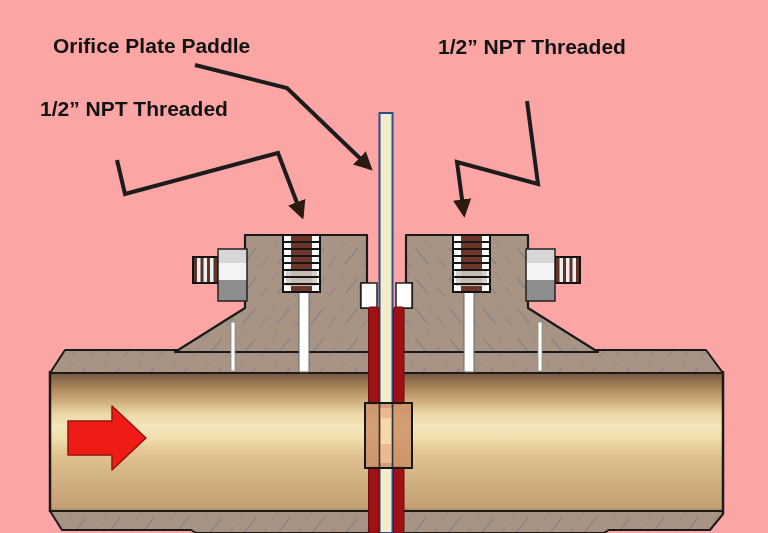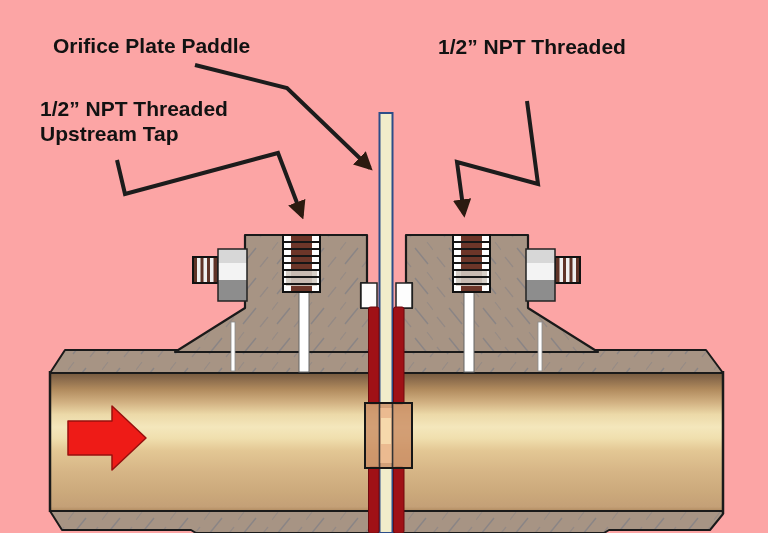--- a/index.html
+++ b/index.html
@@ -132,20 +132,19 @@
       <path d="M527,101 L538,184 L457,162 L464,214" marker-end="url(#ah)"></path>
     </g>
   </svg>
 
   <div class="label" id="label-orifice">
     <span>Orifice Plate Paddle</span>
   </div>
 
   <div class="label" id="label-upstream">
     <span>1/2” NPT Threaded</span>
-    <span>Upstream Tap</span>
   </div>
 
   <div class="label" id="label-downstream">
     <span>1/2” NPT Threaded</span>
   </div>
 
 </div>
 
 </body></html>

